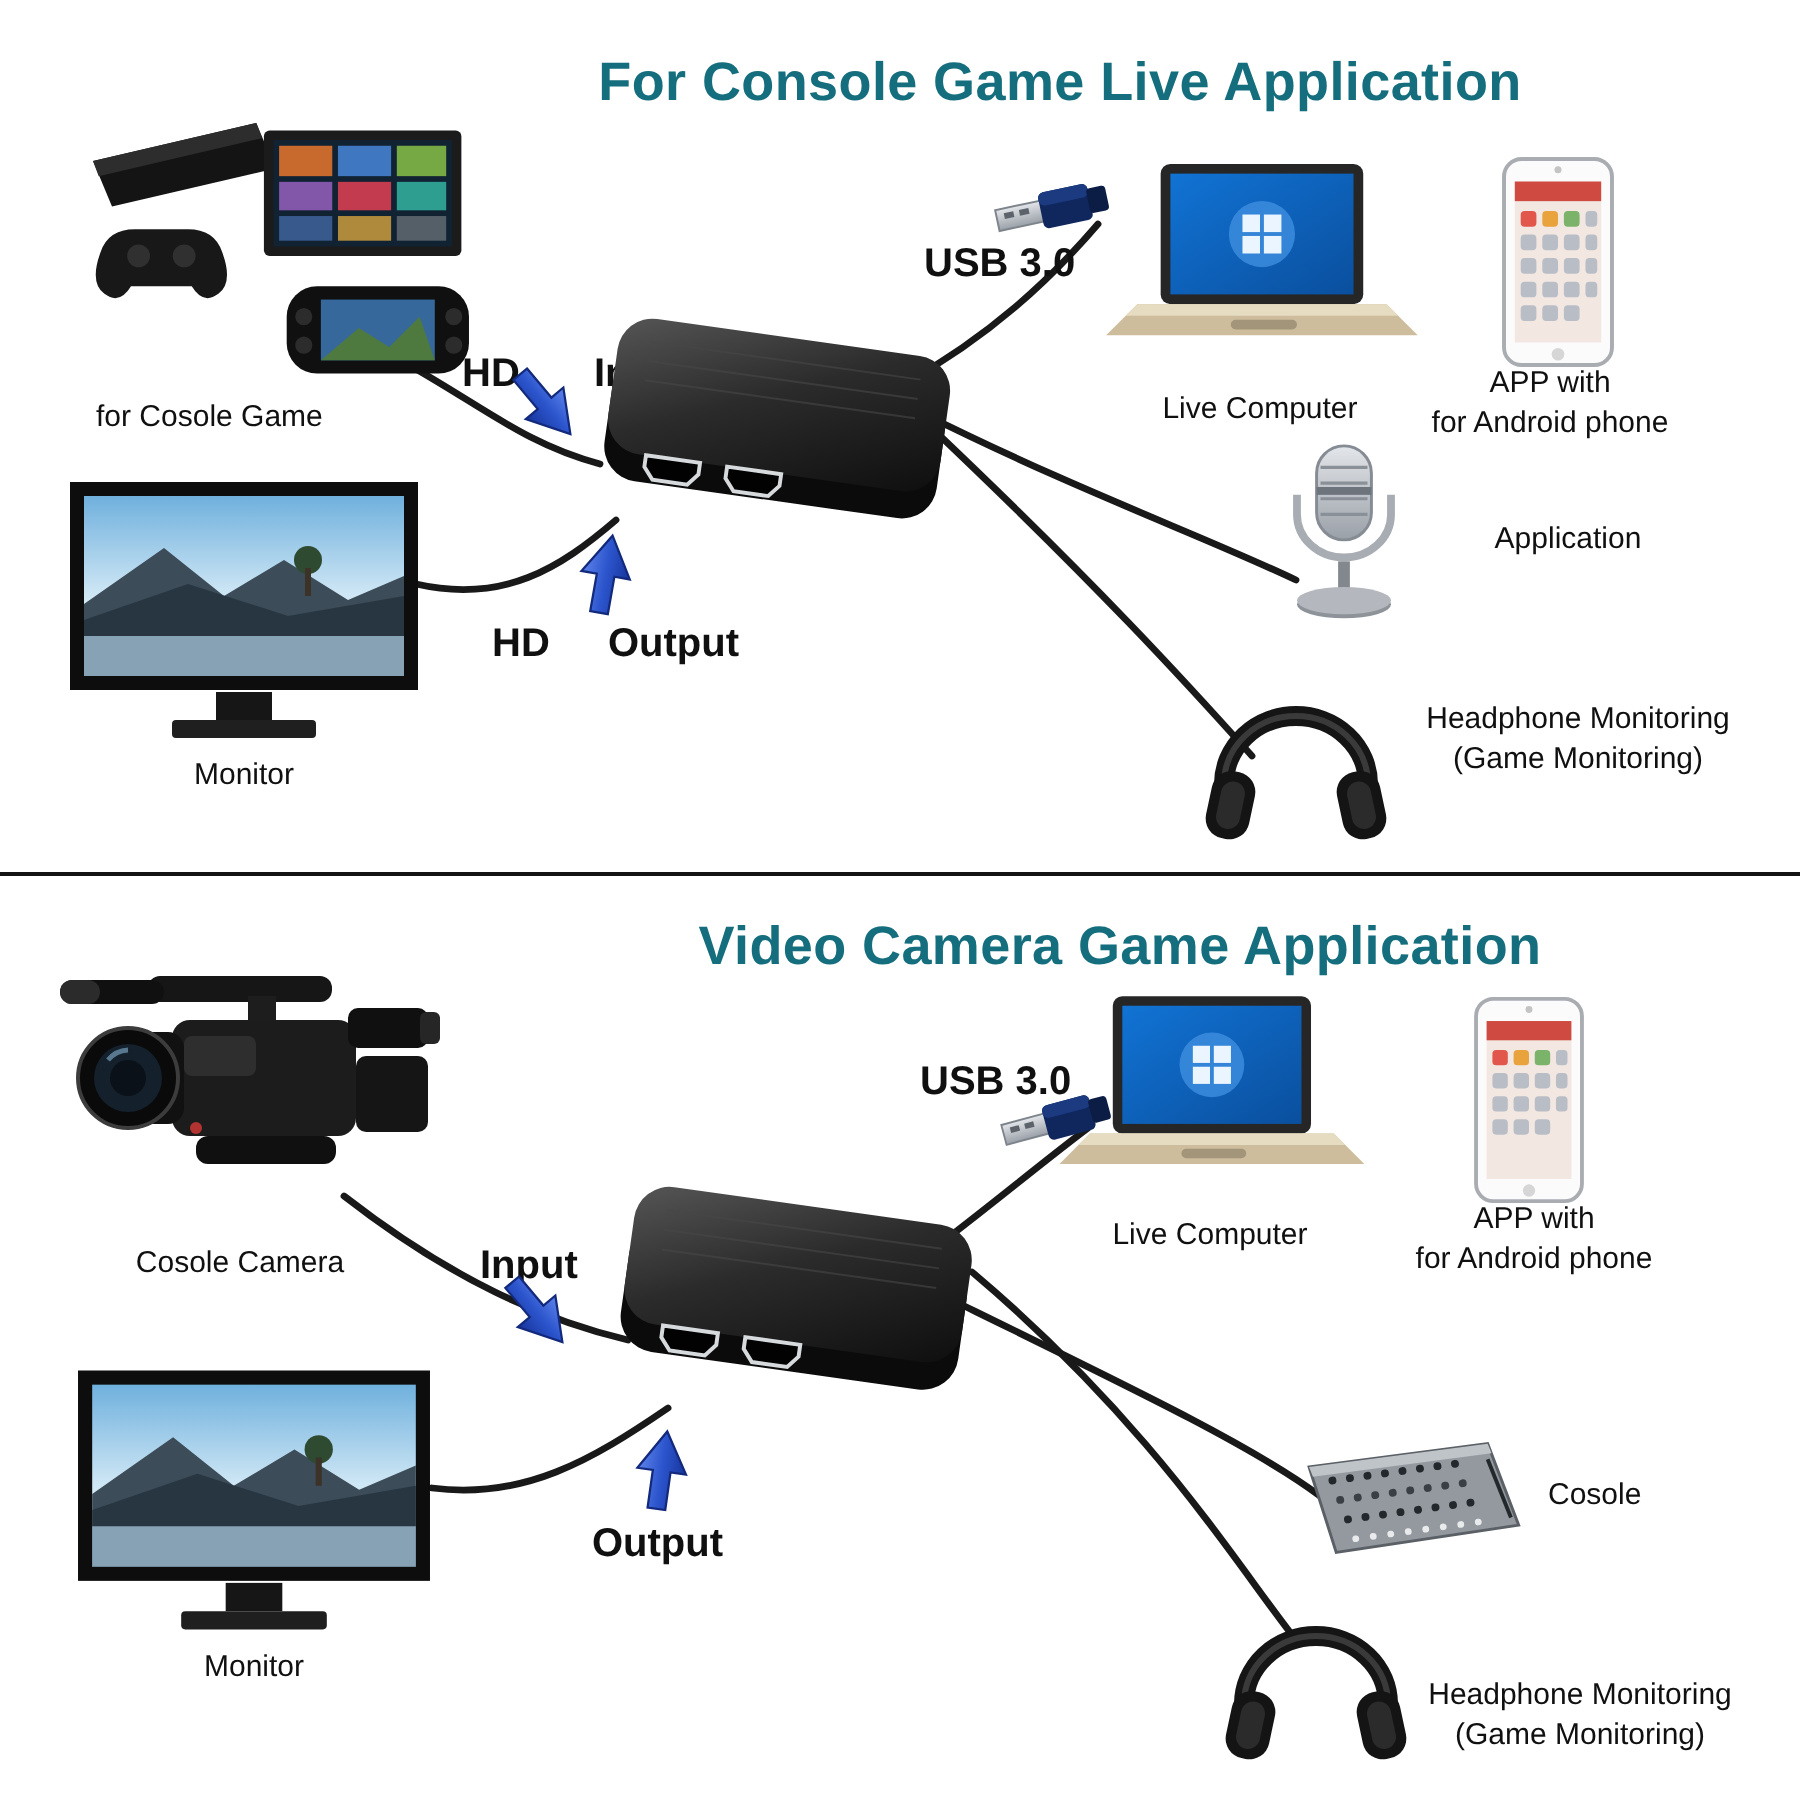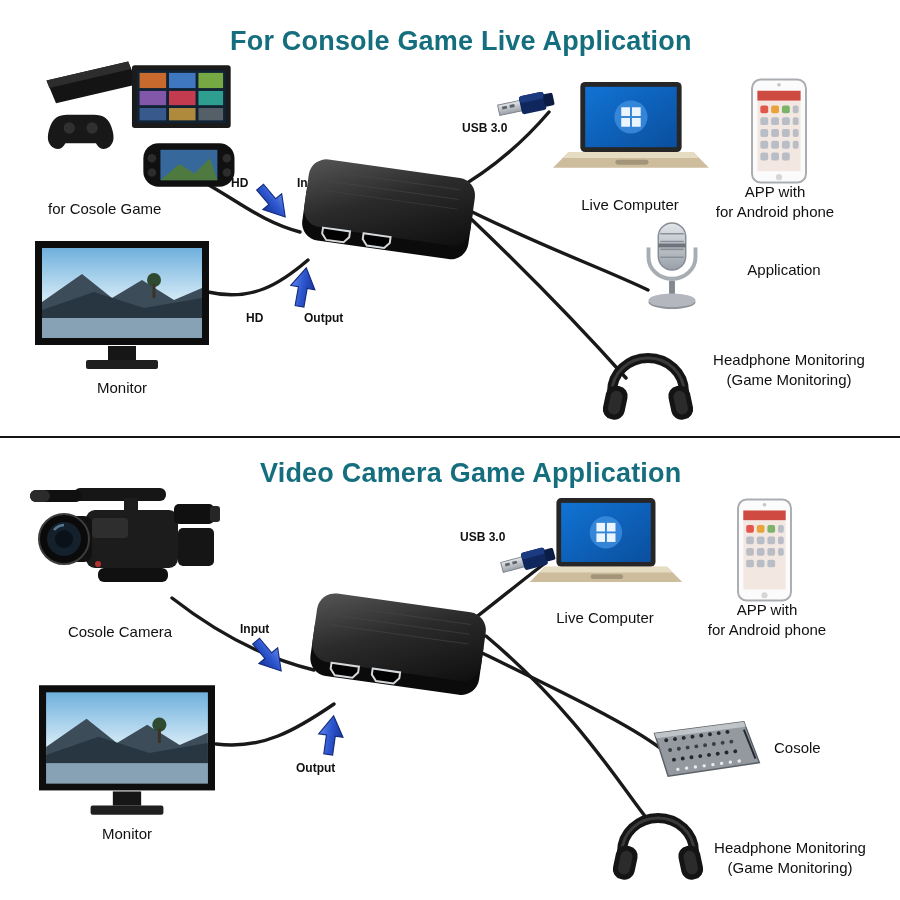--- a/index.html
+++ b/index.html
@@ -1,21 +1,21 @@
 <!DOCTYPE html>
 <html style="--title: #156e7d; --arrow: #2d55c8; --cable: #191919; --text: #101010;"><head>
 <meta charset="utf-8">
 <style>
   html,body{margin:0;padding:0;background:#ffffff;}
   .canvas{position:relative;width:900px;height:900px;background:#ffffff;overflow:hidden;
           font-family:"Liberation Sans",sans-serif;}
   .abs{position:absolute;}
-  .title{font-weight:bold;font-size:27px;color:var(--title,#156e7d);letter-spacing:.2px;}
+  .title{font-weight:bold;font-size:27px;color:var(--title,#156e7d);text-align:center;letter-spacing:.2px;}
   .lbl{font-size:15px;color:var(--text,#101010);line-height:20px;}
-  .lbl-b{font-size:12px;font-weight:bold;color:var(--text,#101010);}
+  .lbl-b{font-size:20px;font-weight:bold;color:var(--text,#101010);}
   .center{text-align:center;}
   .cable{fill:none;stroke:var(--cable,#191919);stroke-width:3.4;stroke-linecap:round;}
   .divider{position:absolute;left:0;top:436px;width:900px;height:2px;background:#141414;}
   svg{display:block;overflow:visible;}
 </style>
 </head>
 <body>
 
 <div class="canvas">
 

